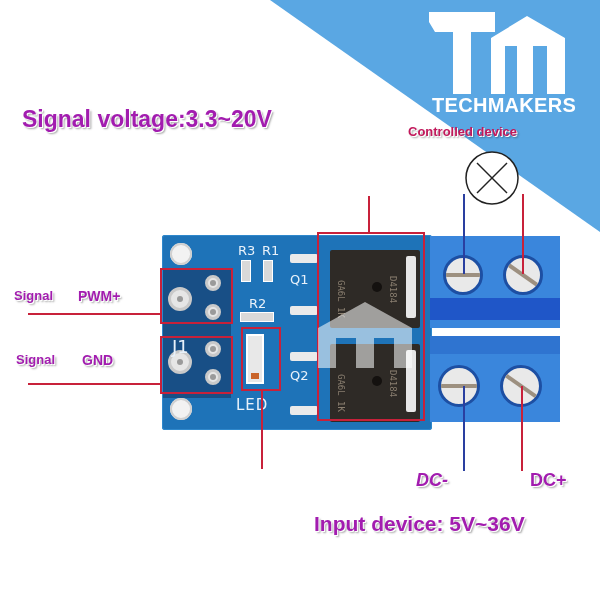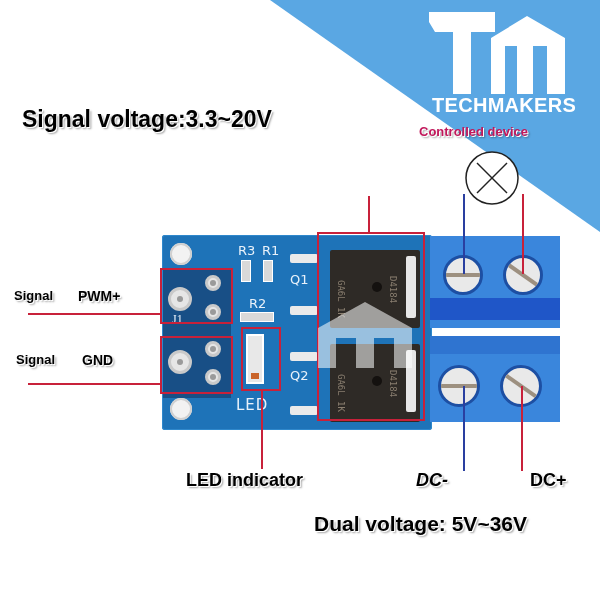--- a/index.html
+++ b/index.html
@@ -1,18 +1,18 @@
 <!DOCTYPE html>
 <html><head>
 <meta charset="utf-8">
 <style>
   html,body{margin:0;padding:0;background:#fff;}
   #stage{position:relative;width:600px;height:600px;overflow:hidden;background:#fff;font-family:"Liberation Sans",sans-serif;}
   .abs{position:absolute;}
-  .lbl{position:absolute;color:#000000;font-weight:bold;white-space:nowrap;text-shadow:1px 1px 0 #fff,2px 2px 2px rgba(0,0,0,0.35);}
+  .lbl{position:absolute;color:#a21caf;font-weight:bold;white-space:nowrap;text-shadow:1px 1px 0 #fff,2px 2px 2px rgba(0,0,0,0.35);}
   .line-r{position:absolute;background:#c8213a;}
   .line-b{position:absolute;background:#2a3fa0;}
   .redbox{position:absolute;border:2px solid #c8213a;box-sizing:border-box;}
   .pcb{position:absolute;background:#1e73b8;border-radius:3px;box-shadow:inset 0 0 0 1px #2f88cc;}
   .hole{position:absolute;border-radius:50%;background:#f2f2f2;box-shadow:inset 0 0 0 2px #d0d0d0;}
   .pad{position:absolute;border-radius:50%;background:#e6e6e6;border:3px solid #c9c9c9;box-sizing:border-box;}
   .pad::after{content:"";position:absolute;left:50%;top:50%;width:6px;height:6px;margin:-3px 0 0 -3px;border-radius:50%;background:#9a9a9a;}
   .silk{position:absolute;color:#e8f1fa;font-family:"DejaVu Sans",sans-serif;font-size:12px;}
   .mosfet{position:absolute;background:#2e2a26;border-radius:2px;}
   .mosfet-tab{position:absolute;background:#e7e7e7;border-radius:2px;}
@@ -33,21 +33,21 @@
   </svg>
 
   <svg class="abs" style="left:425px;top:8px" width="165" height="95">
 
     <polygon points="4,4 70,4 70,24 46,24 46,86 28,86 28,24 10,24 4,14" fill="#fff"></polygon>
 
     <polygon points="66,30 102,8 140,30 140,86 122,86 122,38 108,38 108,86 92,86 92,38 80,38 80,86 66,86" fill="#fff"></polygon>
   </svg>
   <div class="abs" style="left:432px;top:94px;color:#fff;font-size:20px;font-weight:bold;letter-spacing:0.3px;">TECHMAKERS</div>
 
-  <div class="lbl" style="left:419px;top:124px;font-size:13px;color:#c2185b;">Controlled device</div>
+  <div class="lbl" style="left:408px;top:124px;font-size:13px;color:#c2185b;">Controlled device</div>
 
   <svg class="abs" style="left:464px;top:150px" width="56" height="56">
     <circle cx="28" cy="28" r="26" fill="#fff" stroke="#222" stroke-width="1.5"></circle>
     <line x1="13" y1="13" x2="43" y2="43" stroke="#222" stroke-width="1.5"></line>
     <line x1="43" y1="13" x2="13" y2="43" stroke="#222" stroke-width="1.5"></line>
   </svg>
 
   <div class="lbl" style="left:22px;top:106px;font-size:23px;">Signal voltage:3.3~20V</div>
 
   <div class="line-r" style="left:368px;top:196px;width:2px;height:38px;"></div>
@@ -57,21 +57,21 @@
   <div class="hole" style="left:170px;top:243px;width:22px;height:22px;"></div>
   <div class="hole" style="left:170px;top:398px;width:22px;height:22px;"></div>
 
   <div class="abs" style="left:163px;top:270px;width:68px;height:128px;background:#184f86;"></div>
   <div class="pad" style="left:168px;top:287px;width:24px;height:24px;"></div>
   <div class="pad" style="left:205px;top:275px;width:16px;height:16px;"></div>
   <div class="pad" style="left:205px;top:304px;width:16px;height:16px;"></div>
   <div class="pad" style="left:168px;top:350px;width:24px;height:24px;"></div>
   <div class="pad" style="left:205px;top:341px;width:16px;height:16px;"></div>
   <div class="pad" style="left:205px;top:369px;width:16px;height:16px;"></div>
-  <div class="silk" style="left:172px;top:312px;font-size:12px;font-family:Liberation Serif, serif;">J1</div>
+  <div class="silk" style="left:172px;top:336px;font-size:18px;">J1</div>
 
   <div class="redbox" style="left:160px;top:268px;width:73px;height:56px;"></div>
   <div class="redbox" style="left:160px;top:336px;width:73px;height:58px;"></div>
 
   <div class="silk" style="left:238px;top:243px;font-size:13px;">R3</div>
   <div class="silk" style="left:262px;top:243px;font-size:13px;">R1</div>
   <div class="smd" style="left:241px;top:260px;width:10px;height:22px;"></div>
   <div class="smd" style="left:263px;top:260px;width:10px;height:22px;"></div>
   <div class="silk" style="left:249px;top:296px;font-size:13px;">R2</div>
   <div class="smd" style="left:240px;top:312px;width:34px;height:10px;"></div>
@@ -135,17 +135,16 @@
   <div class="line-r" style="left:521px;top:386px;width:2px;height:85px;"></div>
 
   <div class="lbl" style="left:14px;top:288px;font-size:13px;">Signal</div>
   <div class="lbl" style="left:78px;top:288px;font-size:14px;">PWM+</div>
   <div class="line-r" style="left:28px;top:313px;width:133px;height:2px;"></div>
 
   <div class="lbl" style="left:16px;top:352px;font-size:13px;">Signal</div>
   <div class="lbl" style="left:82px;top:352px;font-size:14px;">GND</div>
   <div class="line-r" style="left:28px;top:383px;width:133px;height:2px;"></div>
 
-  <div class="lbl" style="left:186px;top:470px;font-size:18px;">LED indicator</div>
   <div class="lbl" style="left:416px;top:470px;font-size:18px;font-style:italic;">DC-</div>
   <div class="lbl" style="left:530px;top:470px;font-size:18px;">DC+</div>
-  <div class="lbl" style="left:314px;top:512px;font-size:21px;">Dual voltage: 5V~36V</div>
+  <div class="lbl" style="left:314px;top:512px;font-size:21px;">Input device: 5V~36V</div>
 </div>
 
 </body></html>

